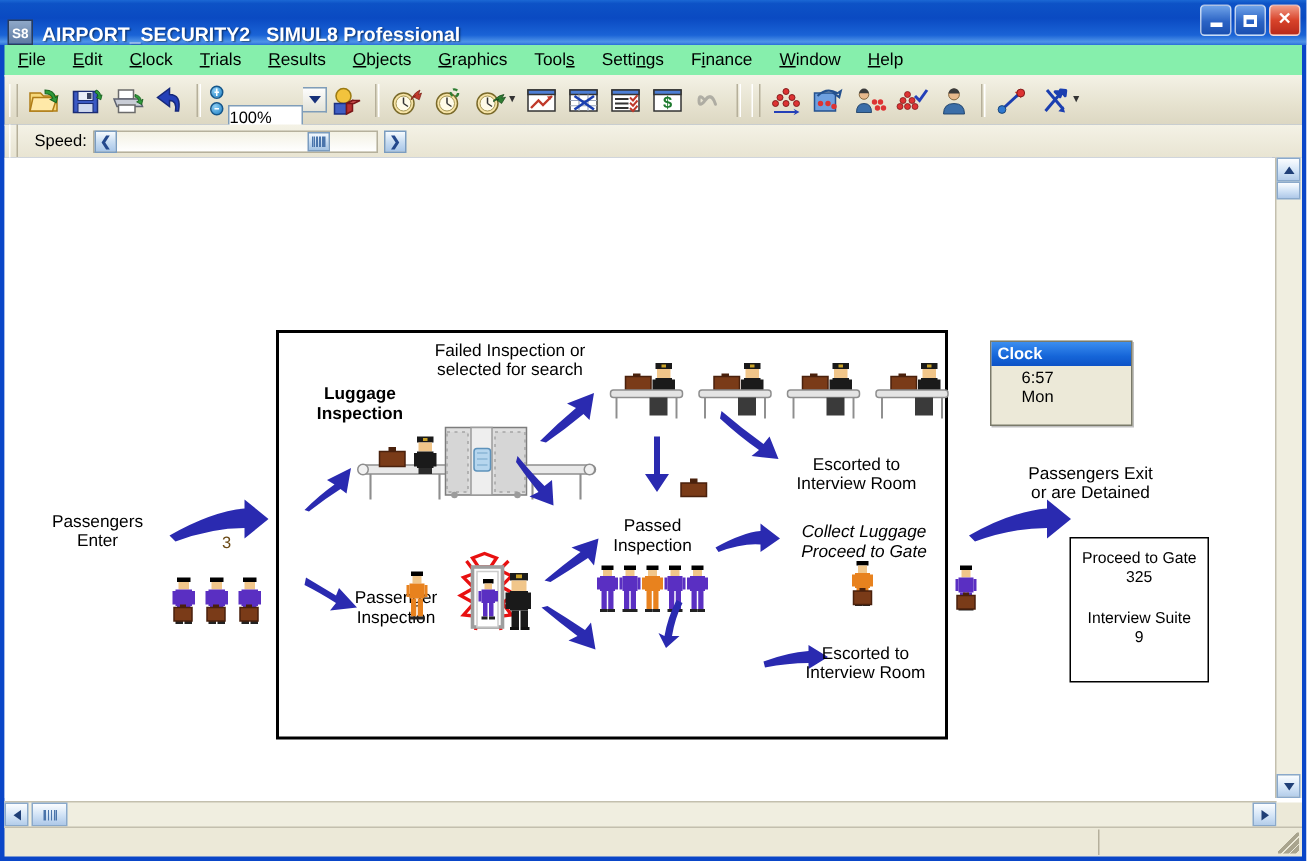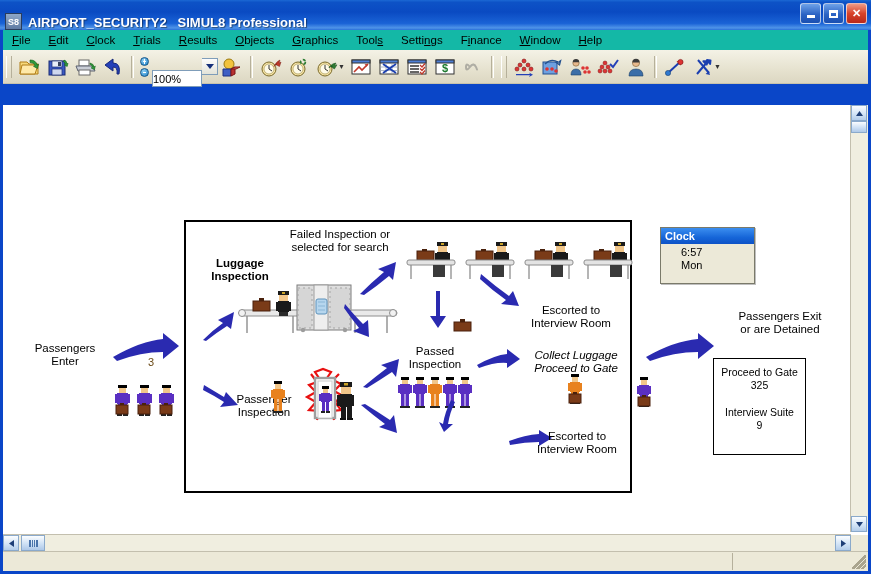--- a/index.html
+++ b/index.html
@@ -51,21 +51,21 @@
   .win-btn.close {
     background: linear-gradient(to bottom,#f09a85,#d8432a 50%,#b8291a);
   }
   .win-btn span { color: #fff; font-size: 11px; line-height: 1; font-weight: bold;}
   .btn-min-glyph { width: 8px; height: 3px; background:#fff; margin-top:6px; }
   .btn-max-glyph { width: 9px; height: 8px; border: 2px solid #fff; border-top-width:3px; box-sizing:border-box;}
 
   
   #menubar {
     position: absolute; left: 3px; top: 30px; width: 865px; height: 20px;
-    background: #14b8a6;
+    background: #86efac;
     display: flex; align-items: center;
     border-bottom: 1px solid #d6d2c0;
   }
   .menu-item {
     font-size: 11.5px; color: #000; padding: 2px 9px 2px 9px;
     cursor: default; white-space: nowrap;
   }
   .menu-item u { text-decoration: underline; }
 
   
@@ -478,20 +478,31 @@
     <div class="tb-btn">
       <svg width="22" height="20" viewBox="0 0 22 20">
         <path d="M5 17 L16 4 M16 4 l-4.6 .2 3.3 3.3z M15 3 l3.5 .4 -.4 3.5z" fill="#1b3fb0" stroke="#1b3fb0" stroke-width="2" stroke-linejoin="round"></path>
         <path d="M17 16 L6 3" stroke="#1b3fb0" stroke-width="2"></path>
         <path d="M18 18 l-4.4-.9 3.2-3.2z" fill="#1b3fb0"></path>
       </svg>
     </div>
     <div class="tb-arrow">▼</div>
   </div>
 
+  <div id="speedbar">
+    <div class="tb-grip"></div>
+    <div id="speed-label">Speed:</div>
+    <div id="speed-track">
+      <div class="sb-arrow">❮</div>
+      <div id="speed-thumb">
+          <div class="thumb-grip"></div>
+        </div>
+    </div>
+    <div class="sb-arrow" style="margin-left:4px">❯</div>
+  </div>
 
   <div id="canvas-wrap">
    <div id="canvas">
 
     <svg style="position:absolute;left:108px;top:228px" width="70" height="34" viewBox="0 0 70 34">
       <path d="M2 24 Q30 8 52 6 L52 0 L68 13 L52 26 L52 19 Q30 19 6 28 Z" fill="#2a2ab0"></path>
     </svg>
 
     <div class="lbl" style="left:140px;top:251px;width:16px;color:#6b4a16;font-size:11px;">
       <span>3</span>
@@ -853,21 +864,21 @@
       <rect x="4" y="28" width="5" height="2" fill="#222"></rect>
           <rect x="9" y="28" width="5" height="2" fill="#222"></rect>
       <rect x="3" y="20" width="12" height="9" fill="#7a3b18" stroke="#4a210c"></rect>
       <rect x="7" y="18" width="4" height="2" fill="#4a210c"></rect>
     </svg>
 
     <svg style="position:absolute;left:641px;top:228px" width="72" height="34" viewBox="0 0 72 34">
       <path d="M2 24 Q30 8 54 6 L54 0 L70 13 L54 26 L54 19 Q30 19 6 28 Z" fill="#2a2ab0"></path>
     </svg>
 
-    <div class="lbl" style="left:717px;top:205px;width:120px;">
+    <div class="lbl" style="left:664px;top:205px;width:120px;">
       Passengers Exit<br>or are Detained
     </div>
 
     <div id="clock-panel">
       <div id="clock-title">Clock</div>
       <div id="clock-body">
         <div>6:57</div>
         <div>Mon</div>
       </div>
     </div>

